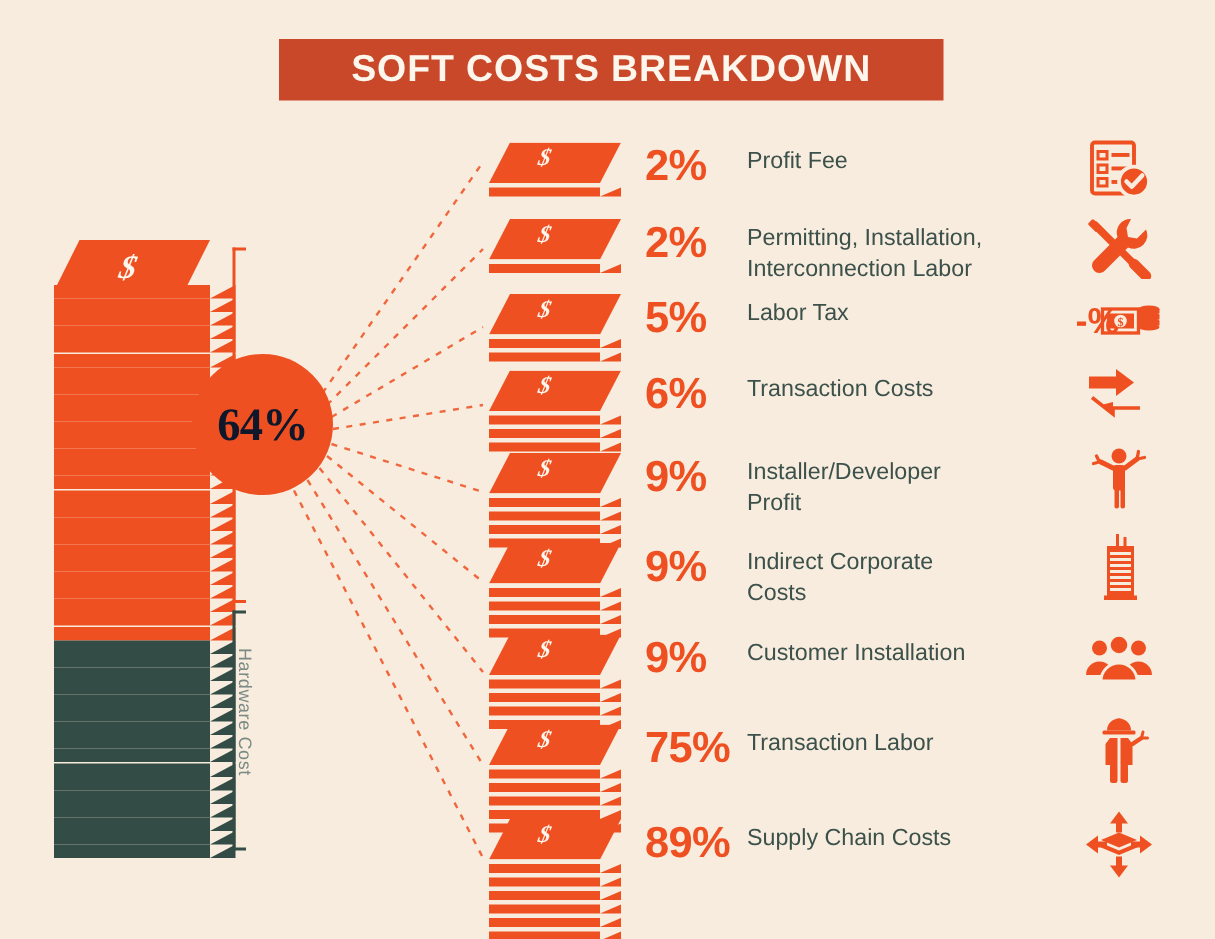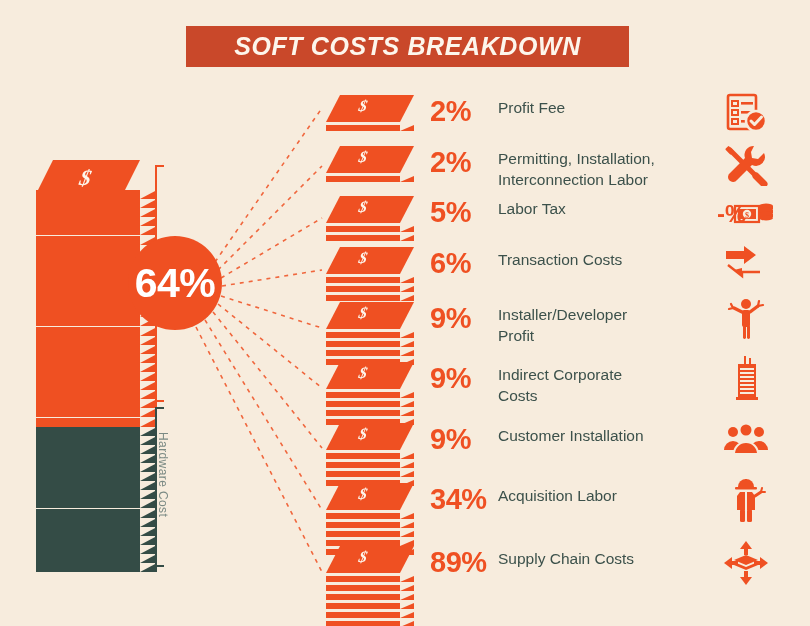--- a/index.html
+++ b/index.html
@@ -12,21 +12,20 @@
   #stage{position:absolute;left:0;top:0;width:810px;height:626px;}
 
   
   .title-bar{
     position:absolute;left:186px;top:26px;width:443px;height:41px;
     background:#c9482a;display:flex;align-items:center;justify-content:center;
   }
   .title-text{
     color:#fdf6ec;font-size:25px;font-weight:bold;letter-spacing:0.6px;
     font-family:"Liberation Sans", sans-serif;
-    font-style:italic;
   }
 
   
   .bigstack{position:absolute;left:36px;top:160px;width:132px;height:412px;}
   .slab{position:absolute;left:0;width:104px;height:9px;}
   .slab .face{position:absolute;left:0;top:0;width:104px;height:9px;}
   .slab .side{
     position:absolute;left:104px;top:0;width:0;height:0;
     border-style:solid;border-width:0 0 9px 17px;
   }
@@ -56,21 +55,21 @@
     position:absolute;left:170px;top:432px;
     color:#7b8a84;font-size:12px;letter-spacing:.4px;
     transform:rotate(90deg);transform-origin:left top;white-space:nowrap;
   }
 
   
   .circle{
     position:absolute;left:128px;top:236px;width:94px;height:94px;border-radius:50%;
     background:#ef5022;display:flex;align-items:center;justify-content:center;z-index:6;
   }
-  .circle span{color:#ffffff;font-size:41px;font-weight:bold;letter-spacing:-.5px;}
+  .circle span{color:#0f172a;font-size:31px;font-weight:bold;letter-spacing:-.5px;font-family:Liberation Serif, serif;}
 
   
   .rays{position:absolute;left:0;top:0;width:810px;height:626px;z-index:2;}
 
   
   .row{position:absolute;left:326px;width:470px;}
   .money{position:absolute;left:0;top:0;width:98px;}
   .m-lid{position:relative;width:88px;height:27px;}
   .m-lid .lt{
     position:absolute;left:0;top:0;width:88px;height:27px;background:#ef5022;
@@ -577,22 +576,22 @@
           </div>
           <div class="m-slab">
             <div class="mf"></div>
             <div class="ms"></div>
           </div>
           <div class="m-slab">
             <div class="mf"></div>
             <div class="ms"></div>
           </div>
         </div>
-        <div class="pct">34%</div>
-        <div class="lbl">Acquisition Labor</div>
+        <div class="pct">75%</div>
+        <div class="lbl">Transaction Labor</div>
         <div class="icon">
           <svg width="56" height="46" viewBox="0 0 56 46" fill="#ef5022">
             <g transform="translate(13,1)">
               <path d="M7 9 a8 8 0 0 1 16 0 z"></path>
               <rect x="4" y="9" width="22" height="2.6" rx="1"></rect>
               <rect x="14" y="1" width="2" height="4"></rect>
               <path d="M9 14 h12 l3 4 v14 h-18 v-14 z"></path>
               <rect x="9" y="31" width="5" height="13" rx="1.5"></rect>
               <rect x="16" y="31" width="5" height="13" rx="1.5"></rect>
               <path d="M24 18 l6 -4" stroke="#ef5022" stroke-width="3" stroke-linecap="round"></path>

